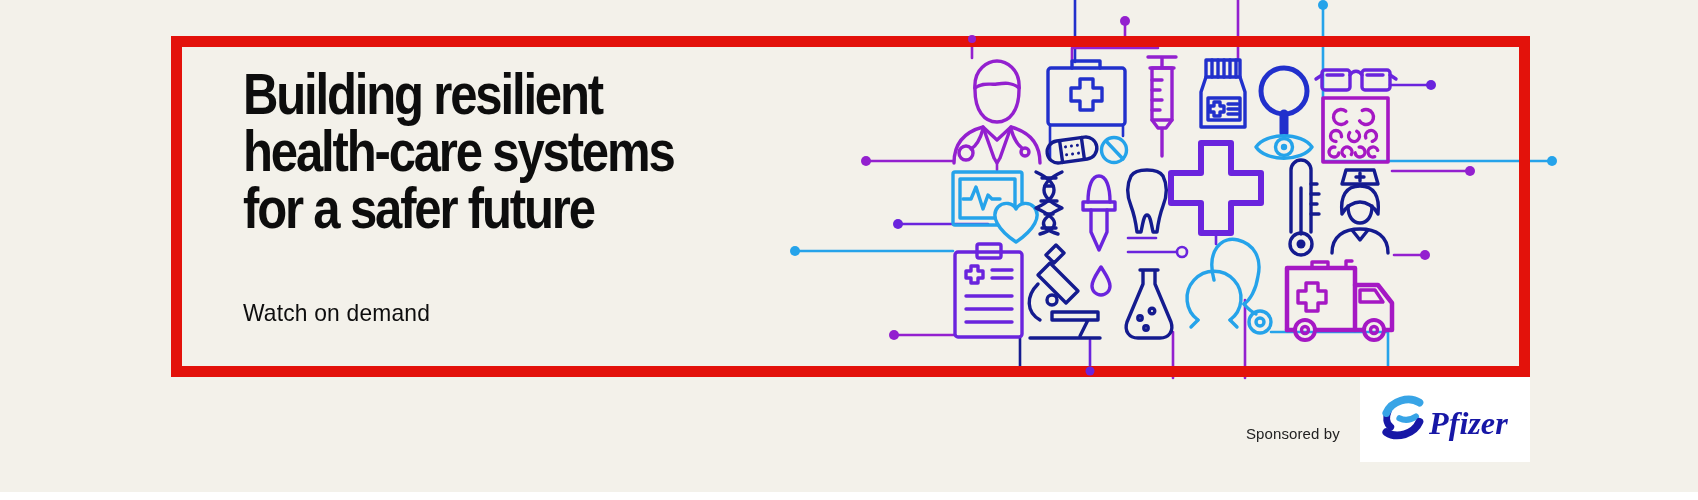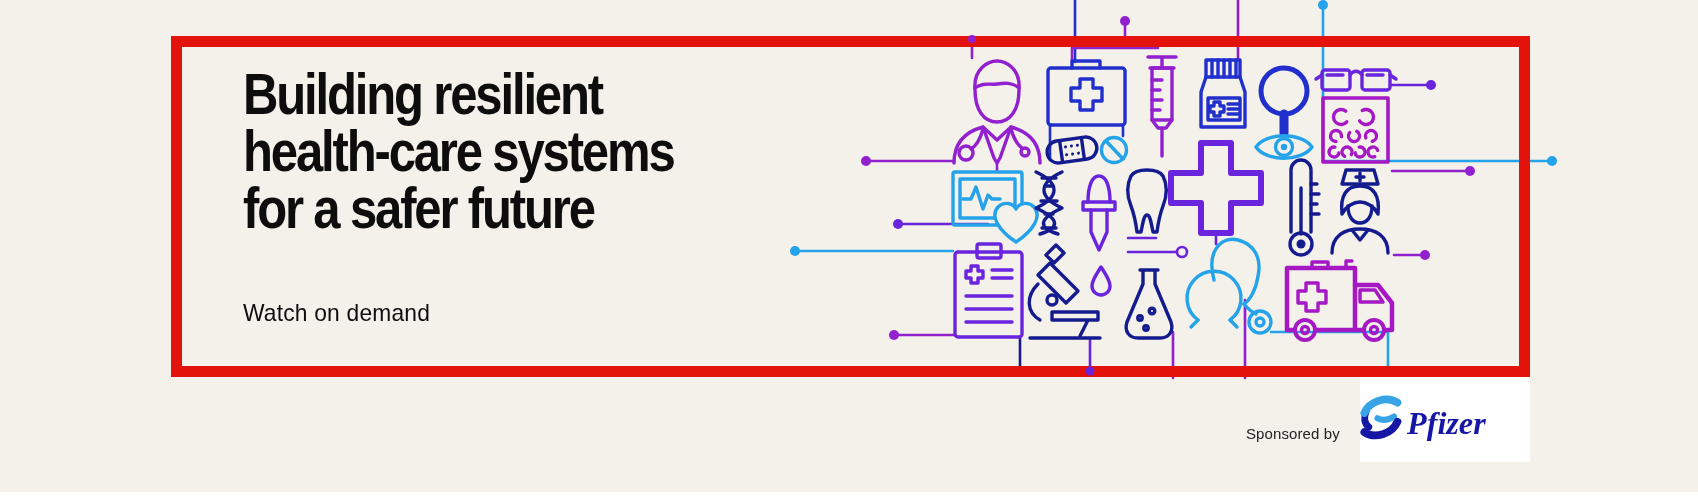--- a/index.html
+++ b/index.html
@@ -14,21 +14,21 @@
   .frame{position:absolute;left:171px;top:36px;width:1359px;height:341px;
          border:11px solid var(--border-red);box-sizing:border-box;z-index:2;}
   .headline{position:absolute;left:243px;top:66px;z-index:2;color:var(--ink);
             font-size:57px;line-height:57px;font-weight:700;letter-spacing:-2.5px;
             transform:scaleX(0.86);transform-origin:left top;white-space:nowrap;}
   .cta{position:absolute;left:243px;top:299px;z-index:2;color:var(--ink);
        font-size:24px;font-weight:500;letter-spacing:.2px;transform:scaleX(0.95);transform-origin:left top;}
   .sponsor-label{position:absolute;left:1246px;top:409px;z-index:3;color:var(--muted-ink);
                  font-size:15px;letter-spacing:.1px;margin-top:16px;}
   .logo-box{position:absolute;left:1360px;top:377px;width:170px;height:85px;background:#ffffff;
-            z-index:3;display:flex;align-items:center;justify-content:flex-start;}
+            z-index:3;display:flex;align-items:center;justify-content:flex-end;}
   .overlay{position:absolute;left:0;top:0;z-index:4;pointer-events:none;}
   
   .ic{fill:none;stroke-width:3.4;stroke-linecap:round;stroke-linejoin:round;}
   .cn{fill:none;stroke-width:2.6;stroke-linecap:round;}
   .sP{stroke:var(--icon-purple);} .sV{stroke:var(--icon-violet);} .sB{stroke:var(--icon-blue);}
   .sN{stroke:var(--icon-navy);}  .sL{stroke:var(--icon-lightblue);} .sM{stroke:var(--icon-magenta);}
   .fP{fill:var(--icon-purple);}  .fV{fill:var(--icon-violet);}
   .fN{fill:var(--icon-navy);}   .fL{fill:var(--icon-lightblue);}
   .bgf{fill:var(--background);}
 </style>

